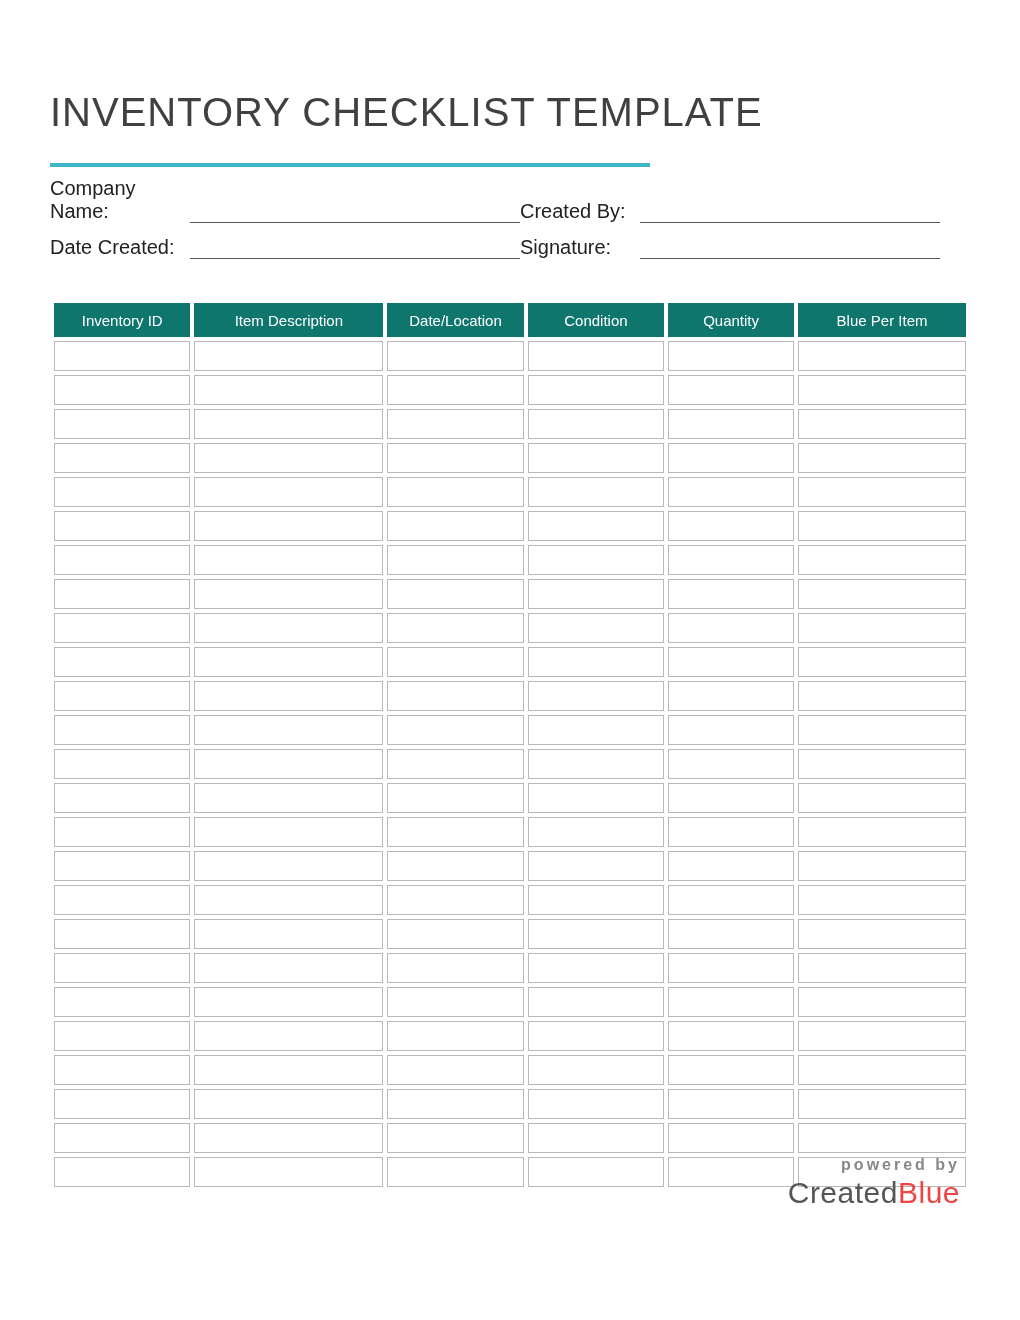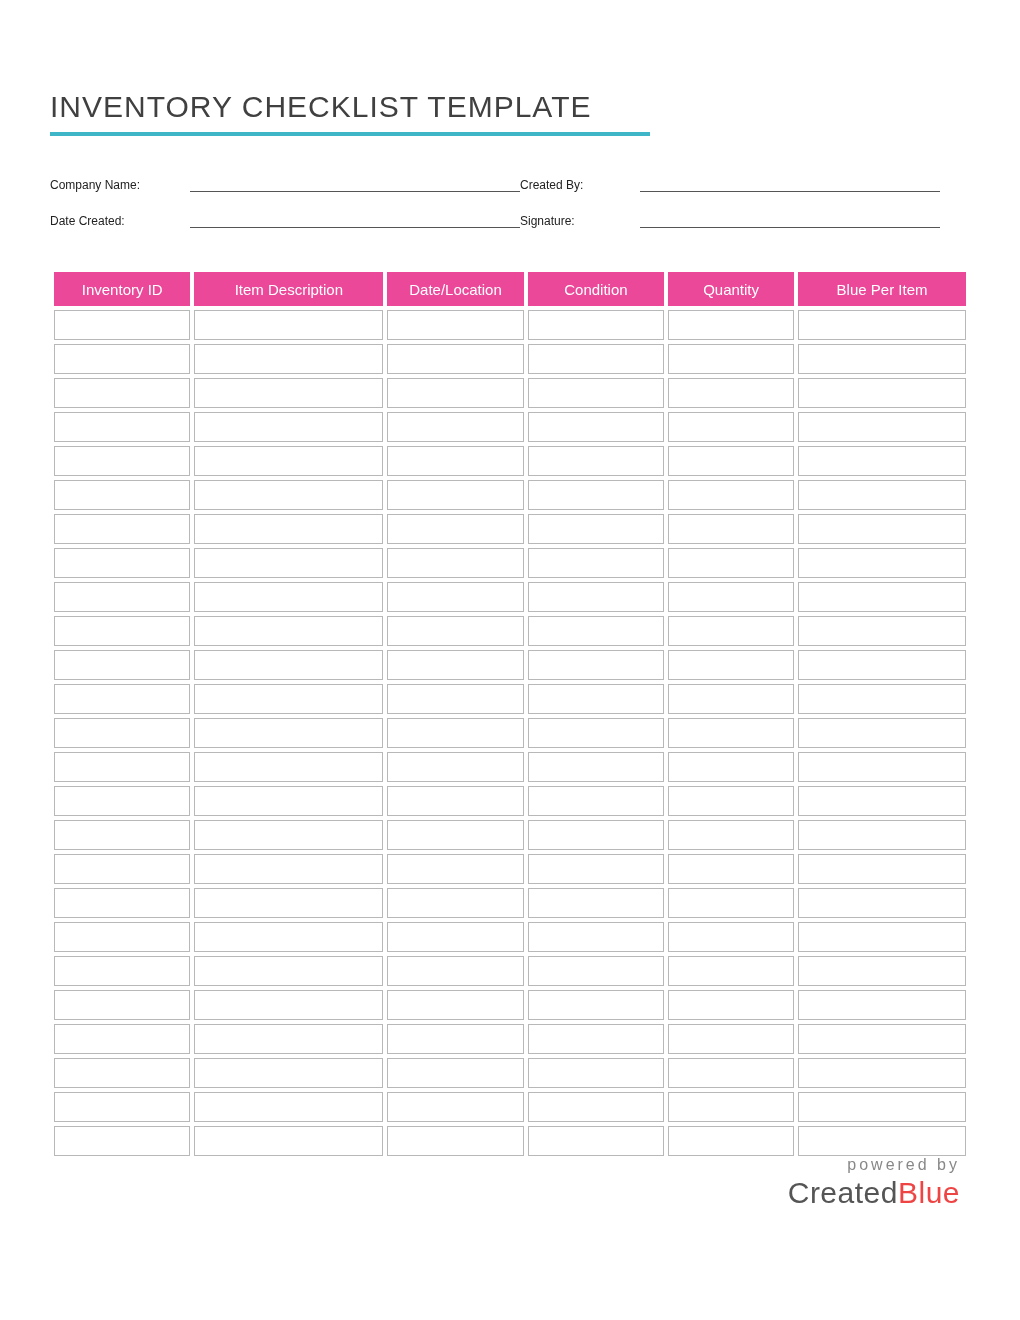--- a/index.html
+++ b/index.html
@@ -7,25 +7,25 @@
     background: #fff;
     font-family: "Segoe UI", Arial, sans-serif;
     width: 1020px;
     height: 1320px;
     position: relative;
   }
   .page {
     padding: 90px 50px 0 50px;
   }
   .title {
-    font-size: 30px;
+    font-size: 40px;
     font-weight: 400;
     color: #404040;
     letter-spacing: 1px;
-    padding-bottom: 8px;
+    padding-bottom: 28px;
   }
   .title-rule {
     width: 600px;
     height: 4px;
     background: #3eb6c8;
     margin-bottom: 30px;
   }
   .meta {
     display: flex;
     gap: 0;
@@ -37,39 +37,39 @@
     gap: 10px;
   }
   .meta-col.left { width: 470px; }
   .meta-col.right { width: 420px; }
   .meta-row {
     display: flex;
     align-items: flex-end;
     height: 26px;
   }
   .meta-label {
-    font-size: 12px;
+    font-size: 20px;
     color: #222;
     width: 140px;
     flex-shrink: 0;
   }
   .meta-col.right .meta-label { width: 120px; }
   .meta-line {
     flex: 1;
     border-bottom: 1px solid #555;
     height: 1px;
   }
   table.inv {
     width: 100%;
     border-collapse: separate;
     border-spacing: 4px;
     table-layout: fixed;
   }
   table.inv th {
-    background: #ec4899;
+    background: #0f766e;
     color: #fff;
     font-weight: 400;
     font-size: 15px;
     height: 34px;
     text-align: center;
     vertical-align: middle;
   }
   table.inv td {
     border: 1px solid #b8b8b8;
     height: 30px;
@@ -85,20 +85,21 @@
     position: absolute;
     right: 60px;
     bottom: 110px;
     text-align: right;
   }
   .powered {
     font-size: 16px;
     color: #888;
     letter-spacing: 3px;
     margin-bottom: 2px;
+    font-weight: bold;
   }
   .brand {
     font-size: 30px;
     font-weight: 400;
     color: #555;
     letter-spacing: 0.5px;
   }
   .brand .blue { color: #ef4444; }
 </style>
 </head>

